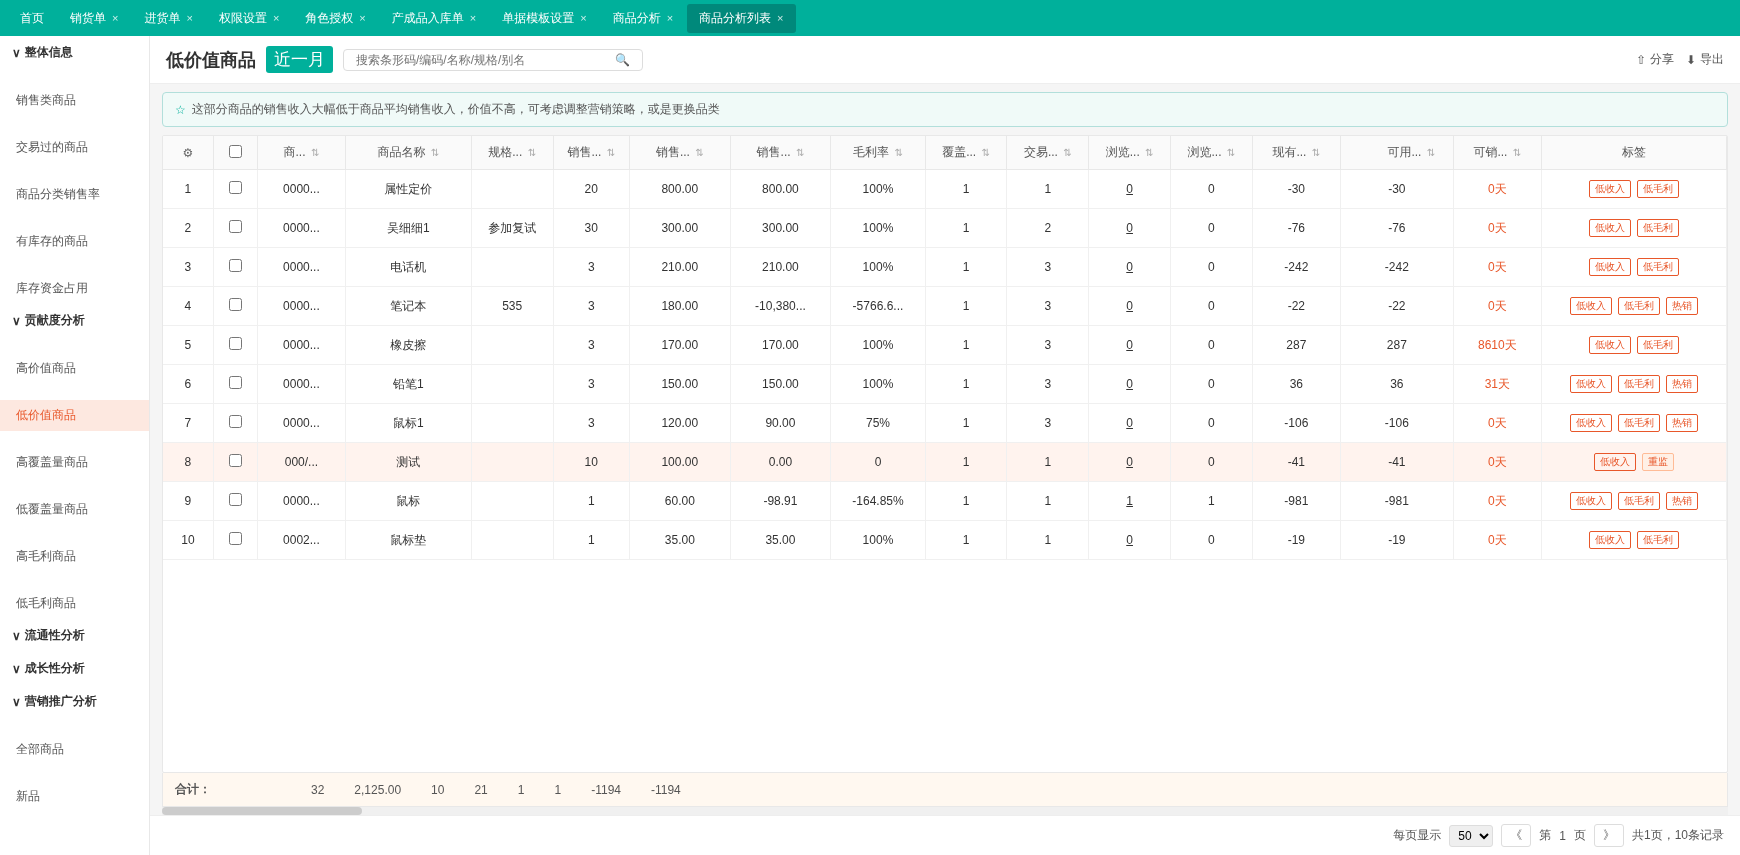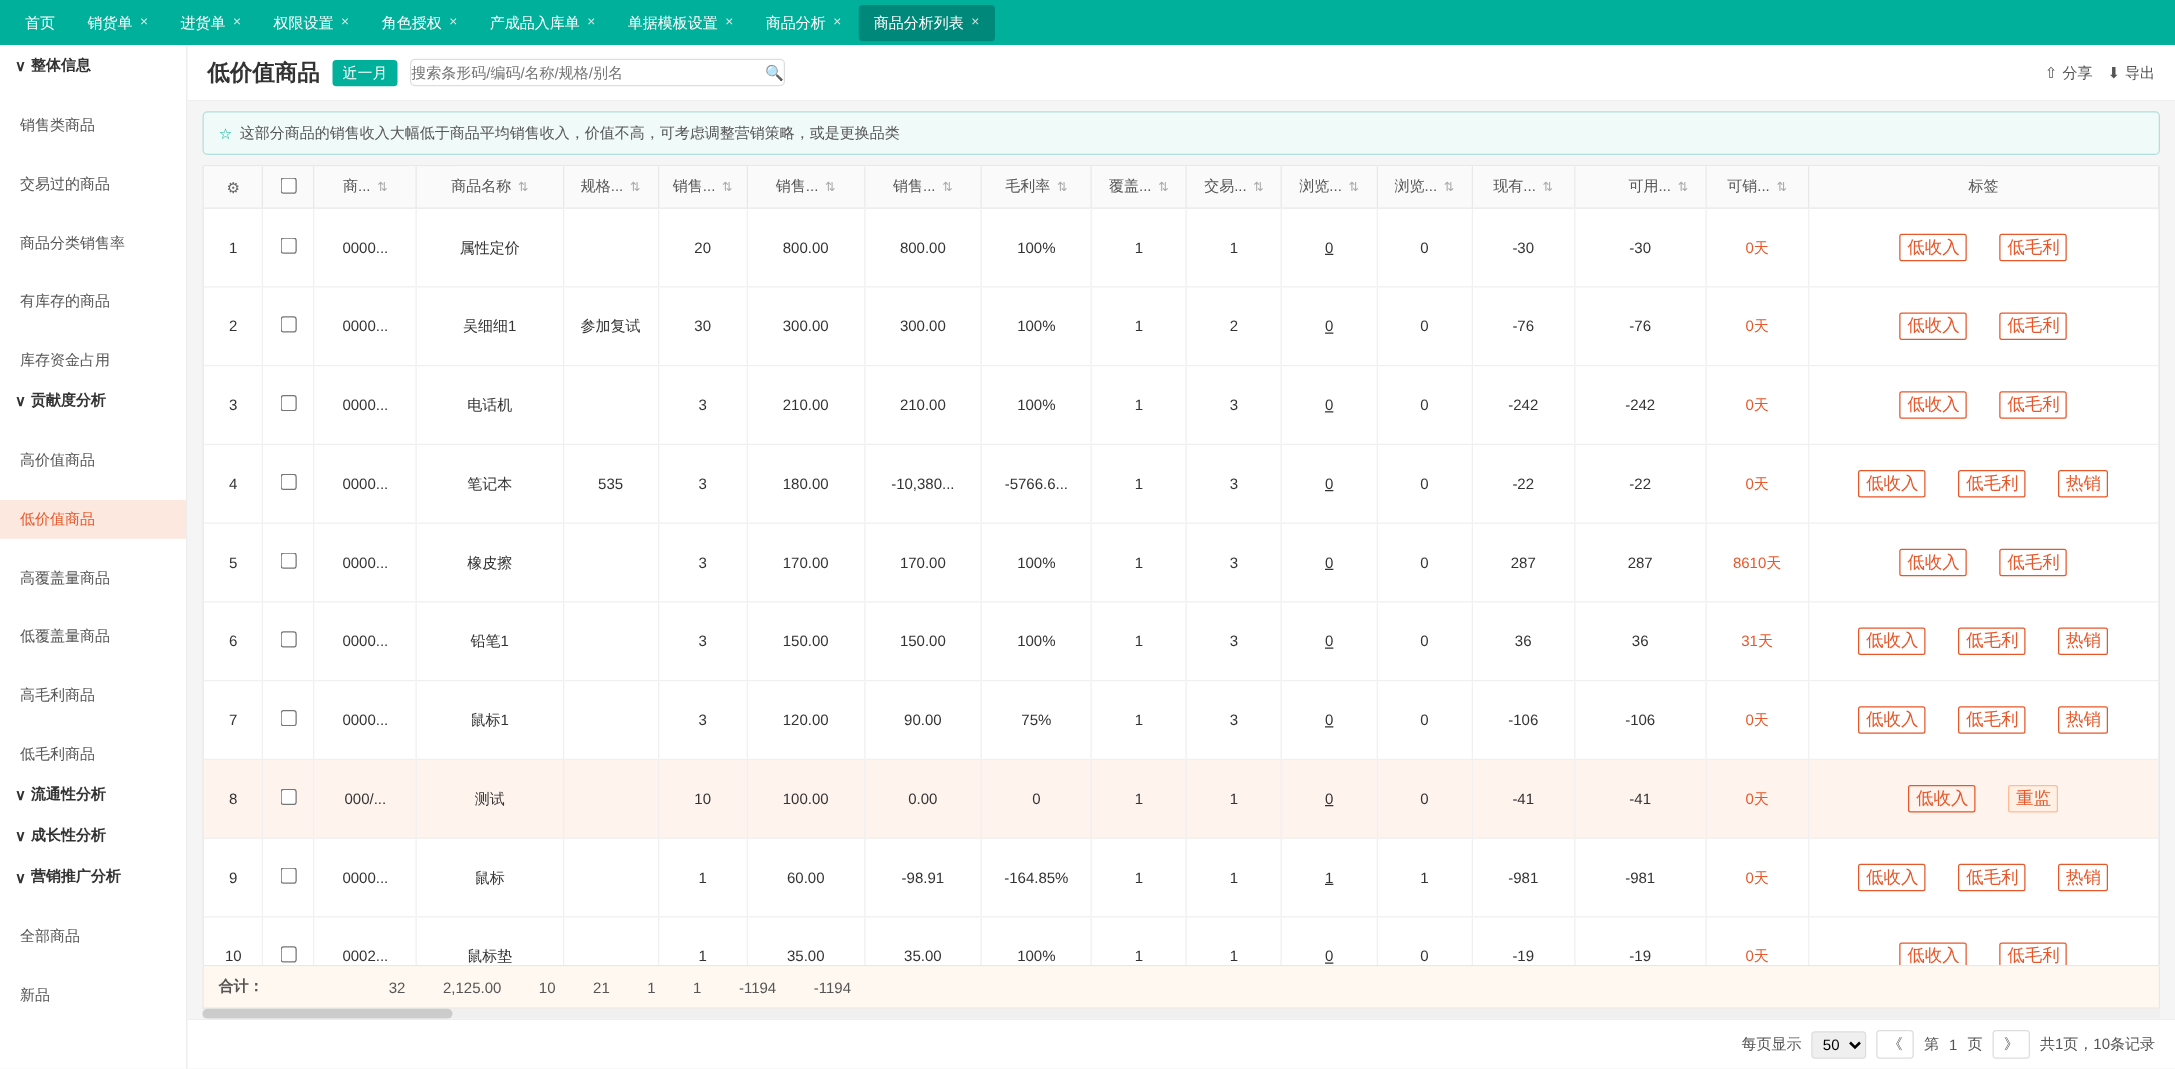--- a/index.html
+++ b/index.html
@@ -83,28 +83,28 @@
     .page-title {
       font-size: 18px;
       font-weight: bold;
       color: #333;
     }
     .tag-recent {
       background: #00b09b;
       color: white;
       padding: 2px 8px;
       border-radius: 3px;
-      font-size: 12px;
+      font-size: 17px;
     }
     .search-box {
       display: flex;
       align-items: center;
       border: 1px solid #ddd;
       border-radius: 4px;
-      padding: 3px 0;
+      padding: 3px 12px;
       gap: 6px;
       flex: 1;
       max-width: 300px;
     }
     .search-box input {
       border: none;
       outline: none;
       font-size: 12px;
       color: #999;
       width: 100%;
@@ -178,22 +178,22 @@
       padding: 7px 6px;
       text-align: center;
       border-right: 1px solid #f0f0f0;
       color: #333;
       white-space: nowrap;
     }
     .tag {
       display: inline-block;
       padding: 1px 5px;
       border-radius: 2px;
-      font-size: 14px;
-      margin: 13px;
+      font-size: 10px;
+      margin: 3px;
     }
     .tag-orange { color: #e8572a; border: 1px solid #e8572a; }
     .tag-hot { color: #e8572a; border: 1px solid #e8572a; }
     .tag-back-orange { background: #fff0e6; color: #e8572a; border: 1px solid #ffbb96; }
     .link-underline { text-decoration: underline; color: #333; }
     .days-orange { color: #e8572a; }
 
     
     input[type=checkbox] { cursor: pointer; }
 

